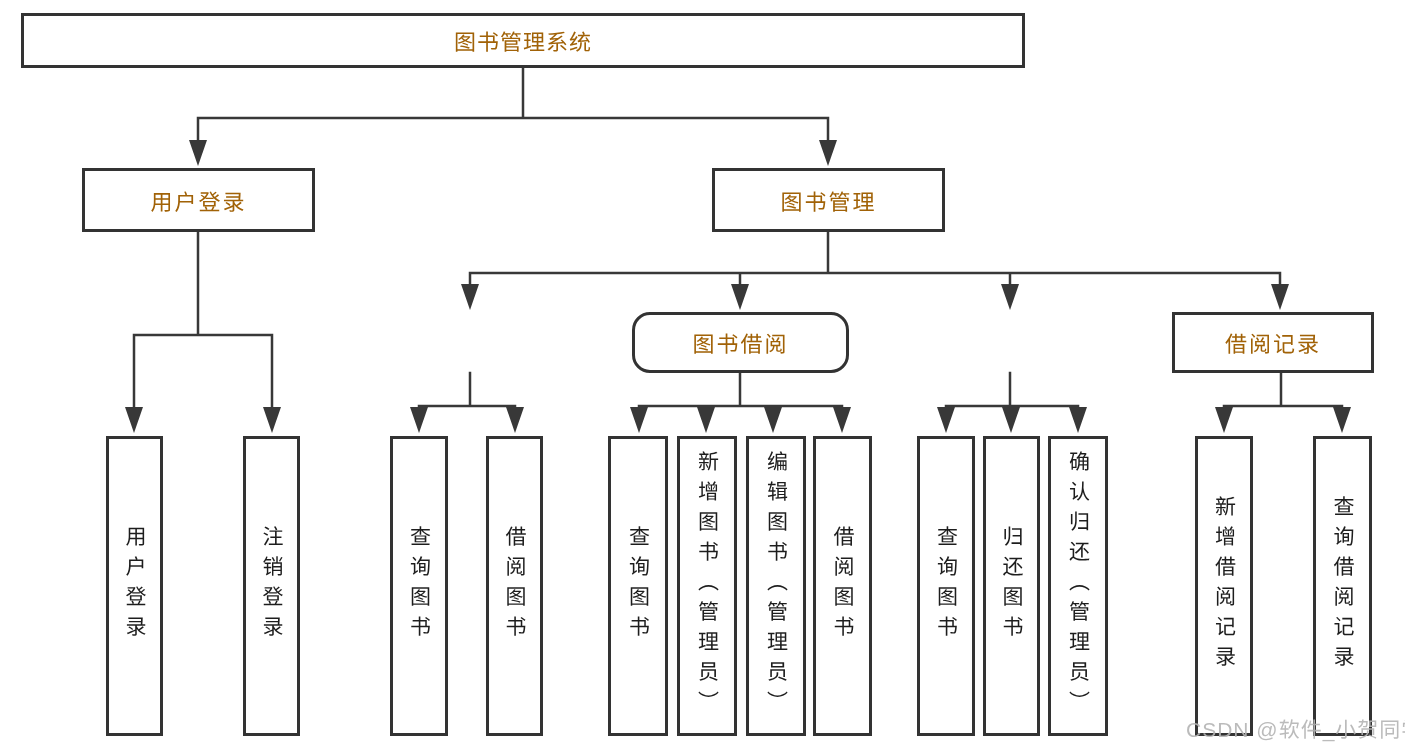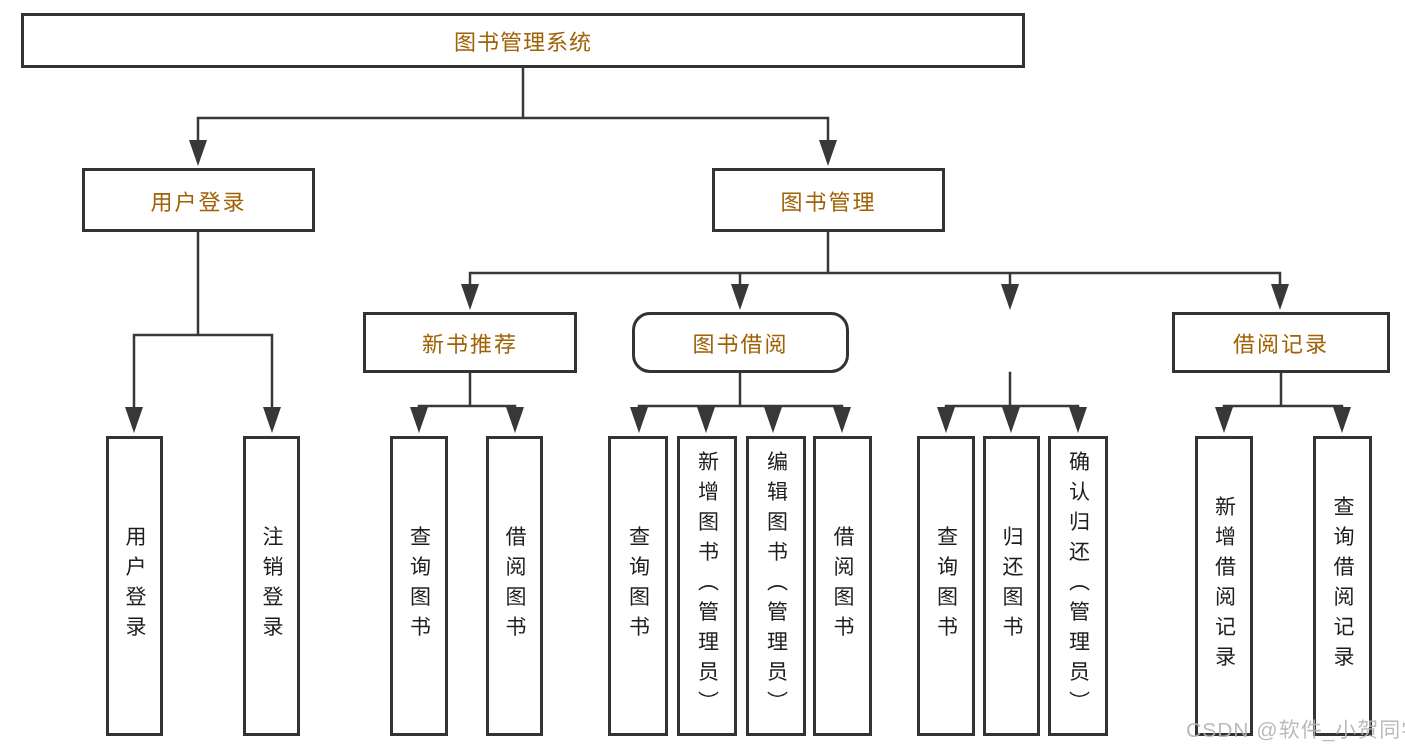--- a/index.html
+++ b/index.html
@@ -41,21 +41,21 @@
   }
   .root-box   { left: 21px;   top: 13px;  width: 1004px; height: 55px; }
   .root-box .hlabel { letter-spacing: 1px; }
 
   .lvl2-user  { left: 82px;   top: 168px; width: 233px; height: 64px; }
   .lvl2-book  { left: 712px;  top: 168px; width: 233px; height: 64px; }
 
   .lvl3-a { left: 363px;  top: 312px; width: 214px; height: 61px; }
   .lvl3-b { left: 632px;  top: 312px; width: 217px; height: 61px; border-radius: 18px; }
   .lvl3-c { left: 902px;  top: 312px; width: 216px; height: 61px; }
-  .lvl3-d { left: 1172px; top: 312px; width: 218px; height: 61px; }
+  .lvl3-d { left: 1172px; top: 312px; width: 202px; height: 61px; }
 
   .leaf {
     top: 436px;
     height: 300px;
   }
   .leaf .vlabel {
     writing-mode: vertical-rl;
     text-orientation: mixed;
     font-size: 21px;
     line-height: 1;
@@ -137,23 +137,20 @@
     <span class="hlabel">图书管理系统</span>
   </div>
 
   <div class="node lvl2-user">
     <span class="hlabel">用户登录</span>
   </div>
   <div class="node lvl2-book">
     <span class="hlabel">图书管理</span>
   </div>
 
-  <div class="node lvl3-a">
-    <span class="hlabel">新书推荐</span>
-  </div>
   <div class="node lvl3-b">
     <span class="hlabel">图书借阅</span>
   </div>
   <div class="node lvl3-d">
     <span class="hlabel">借阅记录</span>
   </div>
 
   <div class="node leaf leaf-1">
     <span class="vlabel">用户登录</span>
   </div>

